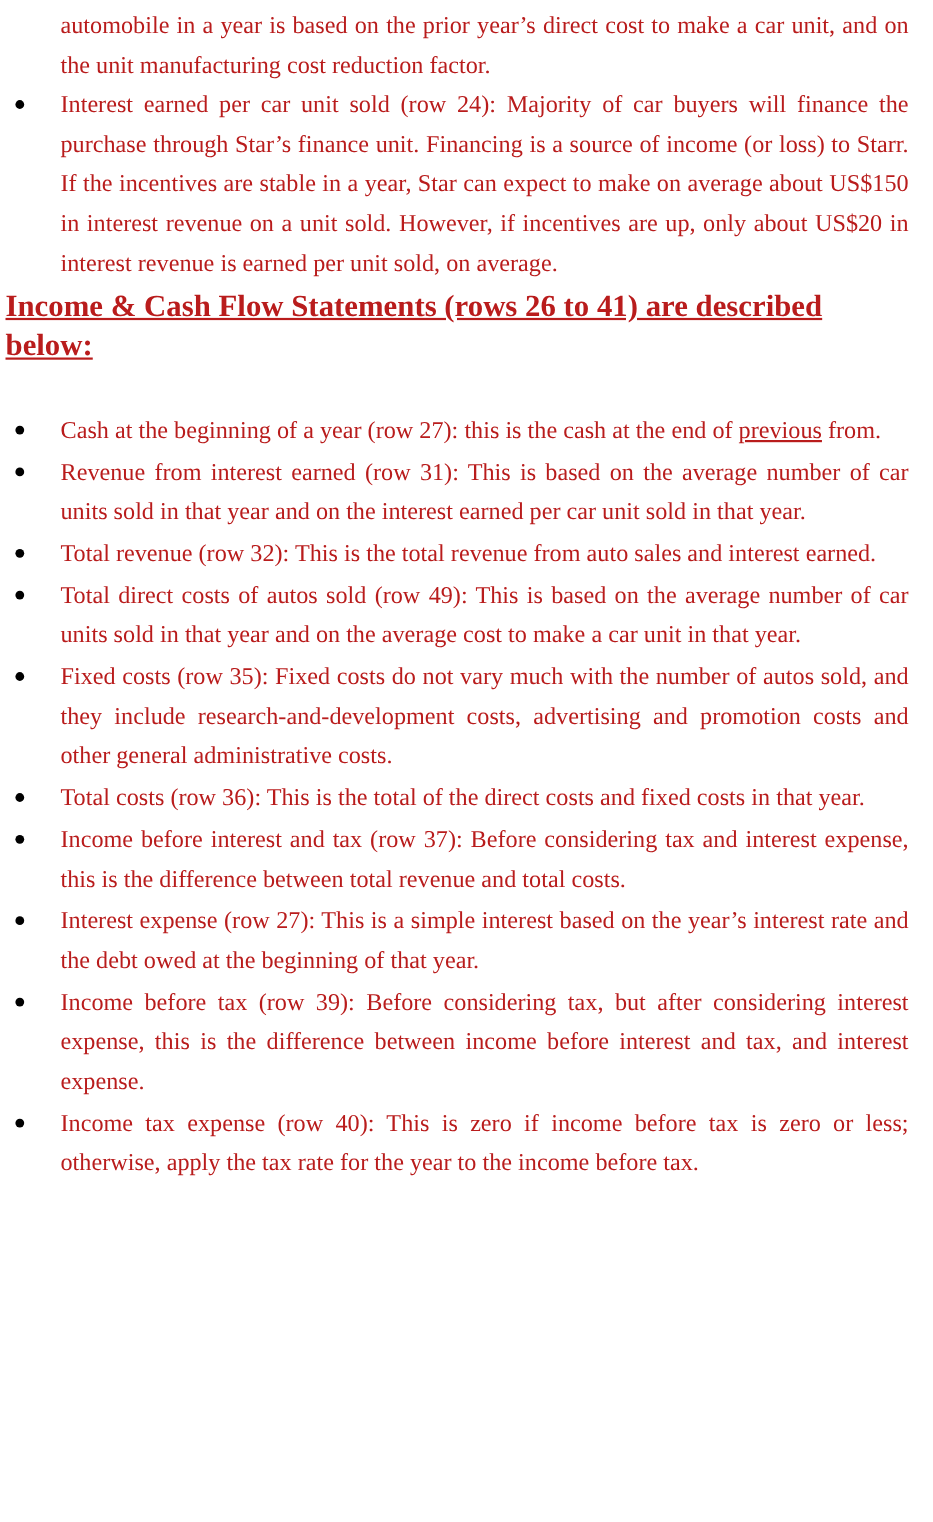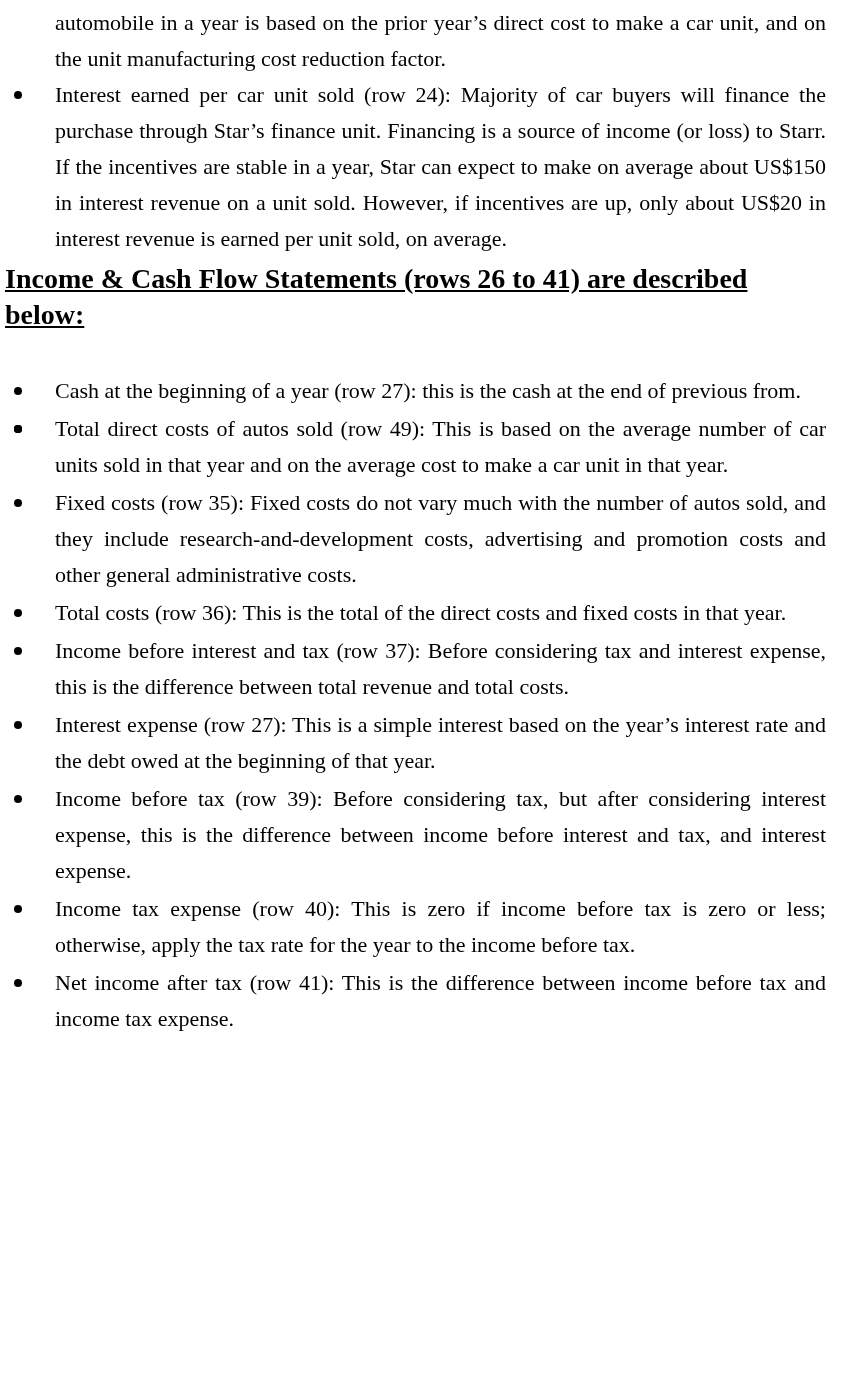--- a/index.html
+++ b/index.html
@@ -6,21 +6,21 @@
     margin: 0;
     padding: 0;
     background: #ffffff;
   }
   .page {
     position: relative;
     width: 848px;
     height: 1384px;
     box-sizing: border-box;
     background: #ffffff;
-    color: #000000;
+    color: #b91c1c;
     font-family: "Liberation Serif", "DejaVu Serif", serif;
     font-size: 22px;
     line-height: 36px;
     padding: 5px 22px 0 5px;
     overflow: hidden;
   }
   .para-cont {
     margin: 0 0 0 50px;
     text-align: justify;
   }
@@ -45,20 +45,21 @@
   }
   .section-heading {
     font-size: 28px;
     font-weight: bold;
     line-height: 36px;
     text-decoration: underline;
     margin: 4px 0 40px 0;
     text-align: left;
   }
   .u {
+    text-decoration: underline;
   }
 </style>
 </head>
 <body>
 
 <div class="page">
 
   <p class="para-cont">automobile in a year is based on the prior year’s direct cost to make a car unit, and on the unit manufacturing cost reduction factor.</p>
 
   <ul class="blist">
@@ -70,23 +71,25 @@
 
   <h2 class="section-heading">Income &amp; Cash Flow Statements (rows 26 to 41) are described below:</h2>
 
   <ul class="blist">
     <li>
       <span class="bullet"></span>
       <span>Cash at the beginning of a year (row 27): this is the cash at the end of </span><span class="u">previous</span><span> from.</span>
     </li>
     <li>
       <span class="bullet"></span>
+      <span>Revenue from interest earned (row 31): This is based on the average number of car units sold in that year and on the interest earned per car unit sold in that year.</span>
     </li>
     <li>
       <span class="bullet"></span>
+      <span>Total revenue (row 32): This is the total revenue from auto sales and interest earned.</span>
     </li>
     <li>
       <span class="bullet"></span>
       <span>Total direct costs of autos sold (row 49): This is based on the average number of car units sold in that year and on the average cost to make a car unit in that year.</span>
     </li>
     <li>
       <span class="bullet"></span>
       <span>Fixed costs (row 35): Fixed costs do not vary much with the number of autos sold, and they include research-and-development costs, advertising and promotion costs and other general administrative costs.</span>
     </li>
     <li>
@@ -102,19 +105,15 @@
       <span>Interest expense (row 27): This is a simple interest based on the year’s interest rate and the debt owed at the beginning of that year.</span>
     </li>
     <li>
       <span class="bullet"></span>
       <span>Income before tax (row 39): Before considering tax, but after considering interest expense, this is the difference between income before interest and tax, and interest expense.</span>
     </li>
     <li>
       <span class="bullet"></span>
       <span>Income tax expense (row 40): This is zero if income before tax is zero or less; otherwise, apply the tax rate for the year to the income before tax.</span>
     </li>
-    <li>
-      <span class="bullet"></span>
-      <span>Net income after tax (row 41): This is the difference between income before tax and income tax expense.</span>
-    </li>
   </ul>
 
 </div>
 
 </body></html>

